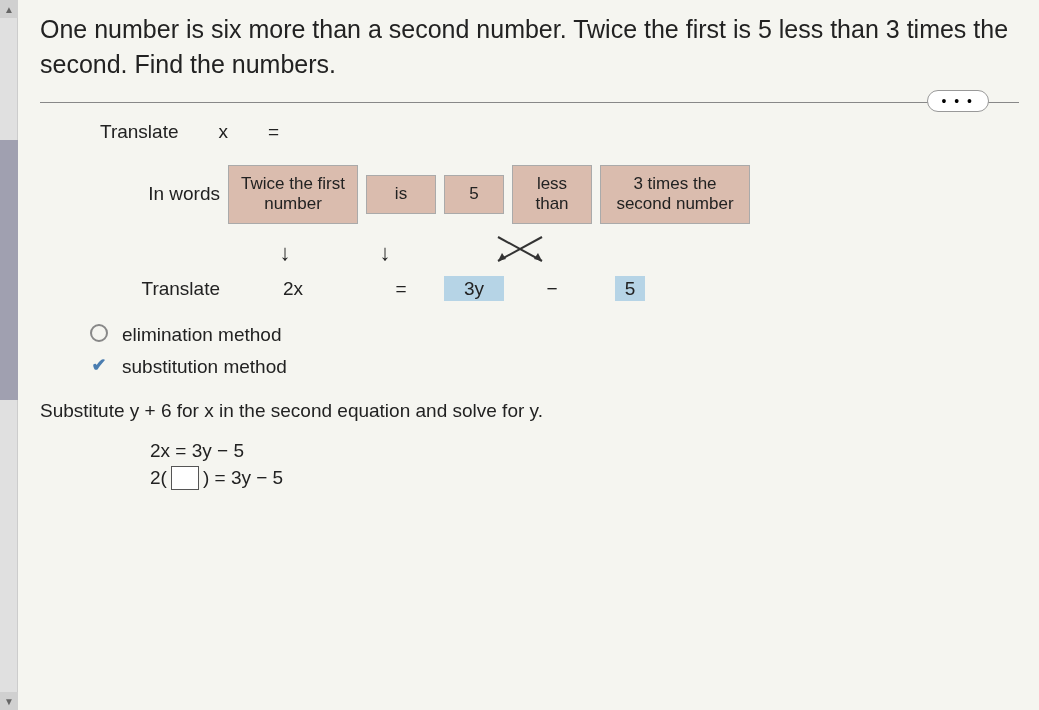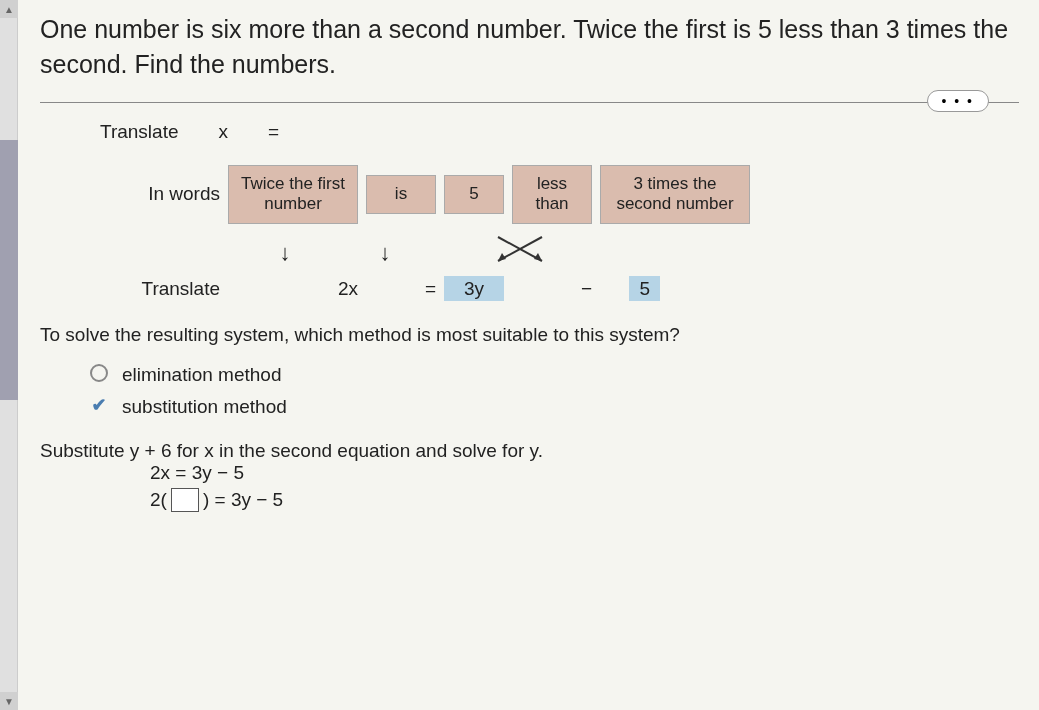--- a/index.html
+++ b/index.html
@@ -116,21 +116,21 @@
     }
     .table-trans {
       margin-left: 60px;
       display: grid;
       grid-template-columns: 120px 130px 70px 60px 80px 60px;
       align-items: center;
       gap: 8px;
       font-size: 19px;
       margin-bottom: 24px;
     }
-    .val-cell { text-align: right; }
+    .val-cell { text-align: center; }
     .chip-3y { background: rgba(120,180,220,0.5); padding: 2px 20px; }
     .chip-5 { background: rgba(120,180,220,0.5); padding: 2px 10px; }
     .prompt {
       font-size: 19px;
       margin-bottom: 18px;
     }
     .options { margin-left: 50px; margin-bottom: 22px; }
     .option {
       display: flex;
       align-items: flex-start;
@@ -146,21 +146,21 @@
     }
     .check {
       width: 18px; height: 18px;
       display: inline-flex;
       align-items: center;
       justify-content: center;
       color: #4a7db0;
       font-size: 18px;
       font-weight: bold;
     }
-    .sub-instruction { font-size: 19px; }
+    .sub-instruction { font-size: 19px; margin-bottom: 18px; }
     .equations {
       margin-left: 110px;
       font-size: 19px;
     }
     .eq-row { display: flex; align-items: center; gap: 4px; margin-bottom: 4px; }
     .blank-box {
       display: inline-block;
       width: 28px;
       height: 24px;
       border: 1px solid #555;
@@ -220,21 +220,20 @@
 
   <div class="table-trans">
     <div class="label-cell">Translate</div>
     <div class="val-cell">2x</div>
     <div class="val-cell">=</div>
     <div class="val-cell"><span class="chip-3y">3y</span></div>
     <div class="val-cell">−</div>
     <div class="val-cell"><span class="chip-5">5</span></div>
   </div>
 
-  <p class="prompt">To solve the resulting system, which method is most suitable to this system?</p>
 
   <div class="options">
     <div class="option">
       <span class="radio"></span>
       <span>elimination method</span>
     </div>
     <div class="option">
       <span class="check">✔</span>
       <span>substitution method</span>
     </div>

